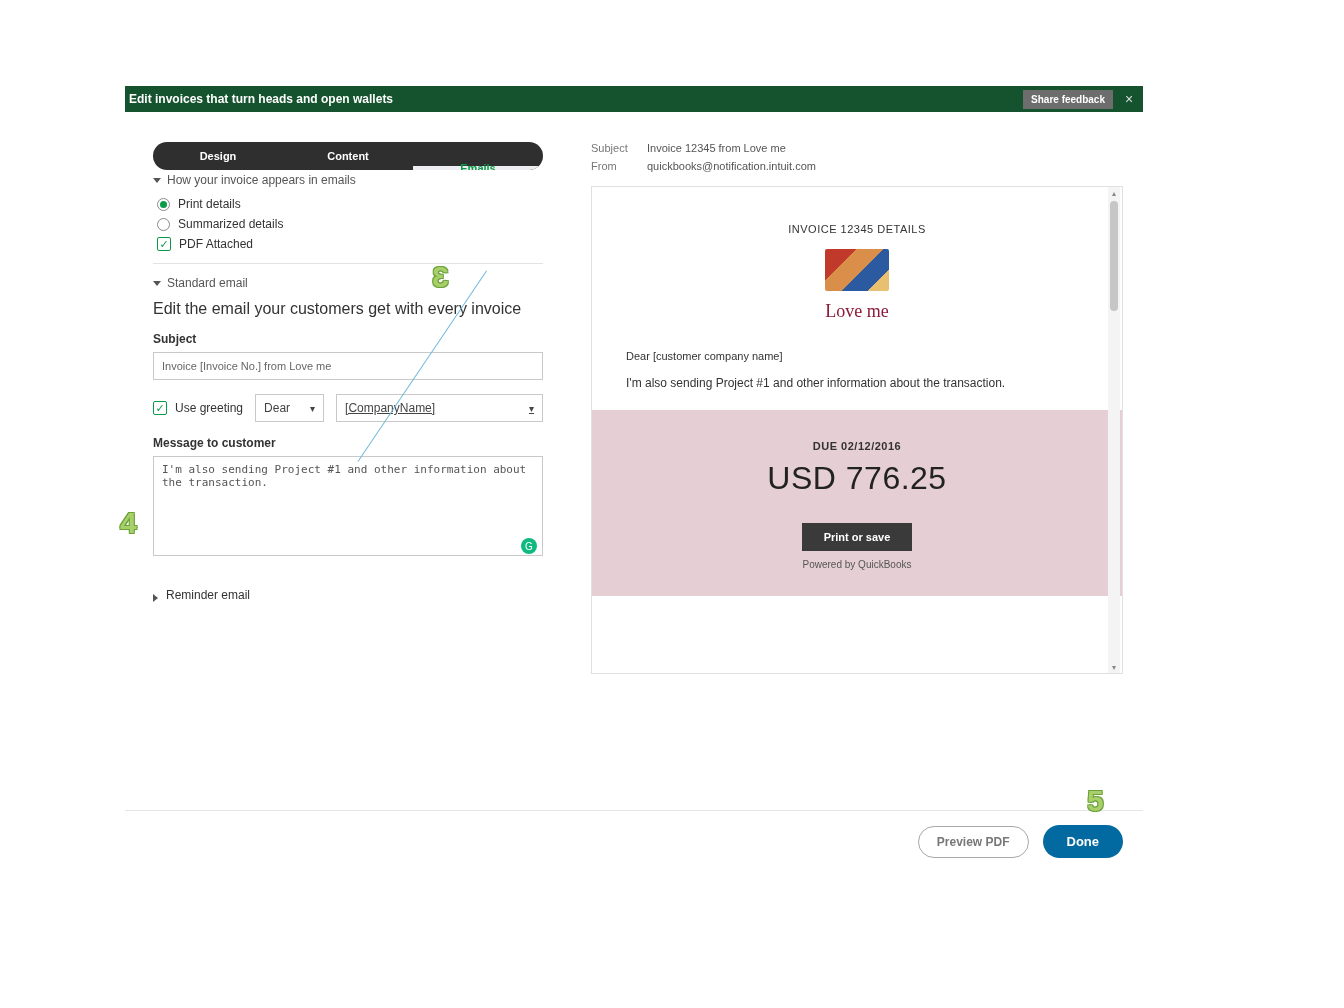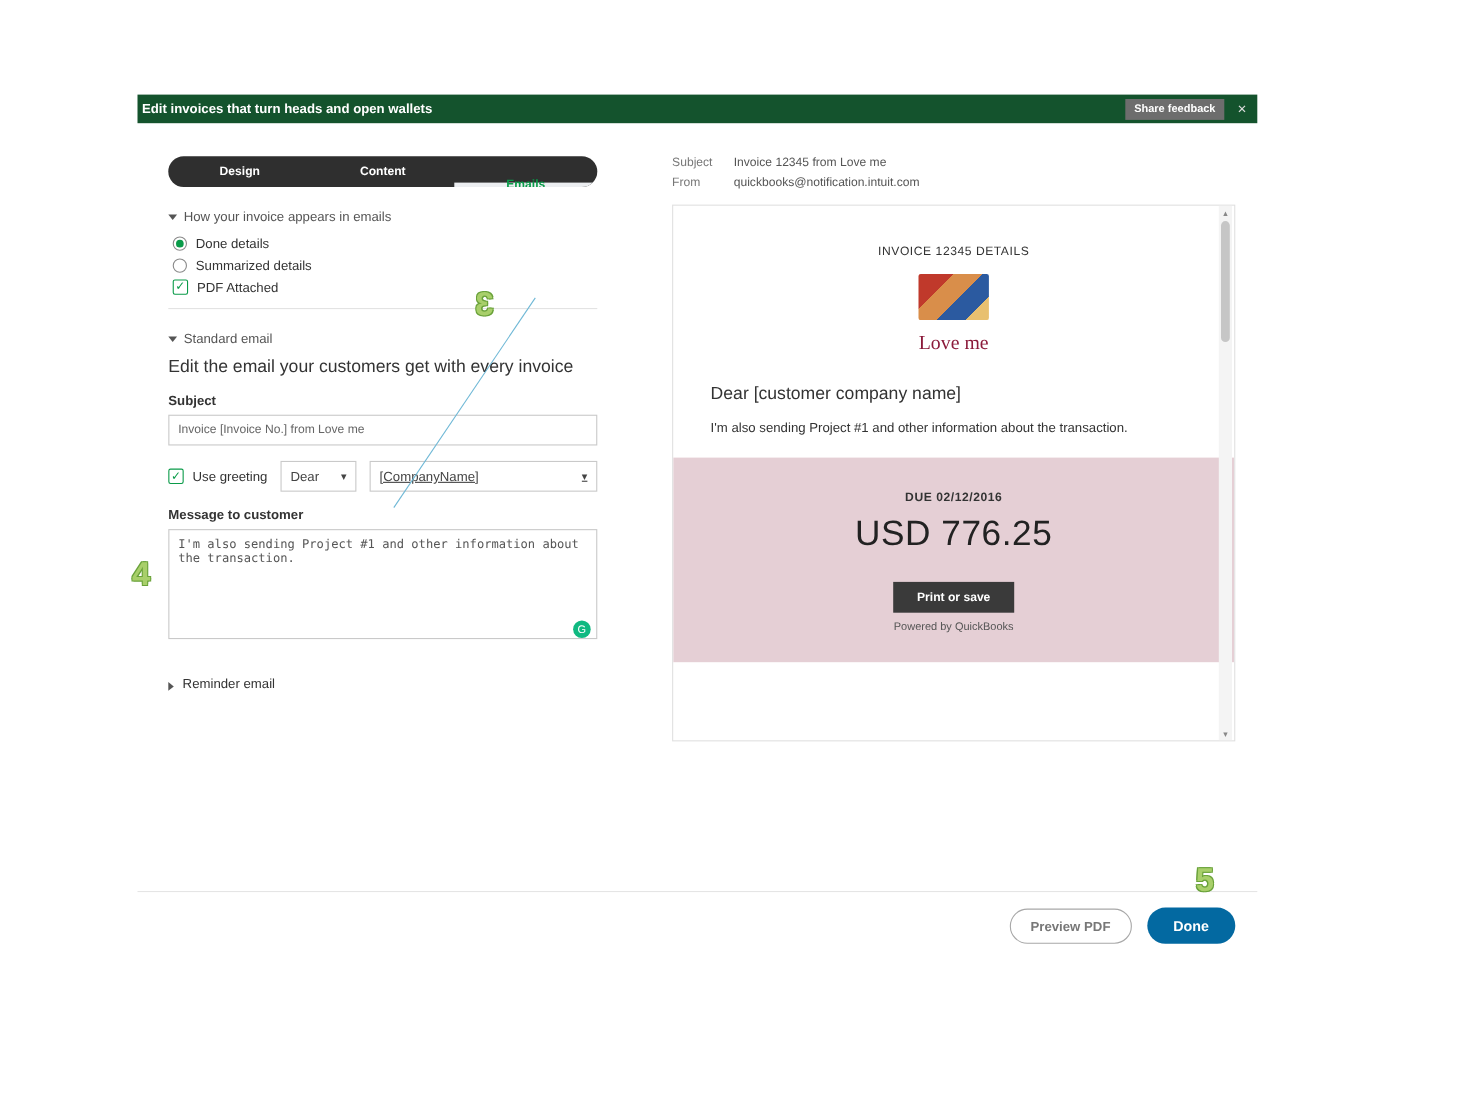--- a/index.html
+++ b/index.html
@@ -2,26 +2,26 @@
 <html><head>
 <meta charset="utf-8">
 <style>
   * { box-sizing: border-box; margin: 0; padding: 0; }
   body { font-family: -apple-system, BlinkMacSystemFont, "Segoe UI", Helvetica, Arial, sans-serif; background: #fff; color: #333; width: 1344px; height: 1008px; position: relative; overflow: hidden; }
   .canvas { position: absolute; left: 125px; top: 86px; width: 1018px; }
   .topbar { height: 26px; background: #14532d; color: #fff; display: flex; align-items: center; padding: 0 6px 0 4px; font-size: 12px; }
   .topbar .title { font-weight: bold; flex: 1; }
   .topbar .feedback { background: #6d6d6d; padding: 4px 8px; font-size: 10px; font-weight: bold; cursor: pointer; margin-right: 8px; }
   .topbar .close { width: 16px; text-align: center; font-size: 14px; cursor: pointer; color: #ddd; }
-  .body-area { display: flex; gap: 68px; padding: 30px 20px 0 28px; }
+  .body-area { display: flex; gap: 48px; padding: 30px 20px 0 28px; }
   .left-col { width: 390px; }
   .tabs { display: flex; background: #2f2f2f; border-radius: 18px; height: 28px; overflow: hidden; }
   .tab { flex: 1; color: #fff; font-size: 11px; font-weight: bold; display: flex; align-items: center; justify-content: center; cursor: pointer; }
   .tab.active { background: #eceef1; color: #0a9b49; margin-top: 24px; }
-  .section-header { display: flex; align-items: center; gap: 6px; font-size: 12px; color: #555; margin: 20px 0 10px; cursor: pointer; }
+  .section-header { display: flex; align-items: center; gap: 6px; font-size: 12px; color: #555; margin: 3px 0 10px; cursor: pointer; }
   .caret-down { width: 0; height: 0; border-left: 4px solid transparent; border-right: 4px solid transparent; border-top: 5px solid #555; }
   .caret-right { width: 0; height: 0; border-top: 4px solid transparent; border-bottom: 4px solid transparent; border-left: 5px solid #555; }
   .radio-row, .check-row { display: flex; align-items: center; gap: 8px; font-size: 12px; color: #333; margin: 6px 0 6px 4px; cursor: pointer; }
   .radio { width: 13px; height: 13px; border: 1px solid #8a8a8a; border-radius: 50%; display: flex; align-items: center; justify-content: center; }
   .radio.checked::after { content: ""; width: 7px; height: 7px; background: #0a9b49; border-radius: 50%; }
   .checkbox { width: 14px; height: 14px; border: 1px solid #0a9b49; border-radius: 2px; display: flex; align-items: center; justify-content: center; color: #0a9b49; font-size: 11px; line-height: 1; }
   .divider { border: none; border-top: 1px solid #e3e3e3; margin: 12px 0; }
   .help-text { font-size: 16px; color: #333; margin: 6px 0 14px; }
   .field-label { font-size: 12px; font-weight: bold; color: #333; margin: 8px 0 6px; }
   .text-input { width: 100%; height: 28px; border: 1px solid #c9c9c9; padding: 0 8px; font-size: 11px; color: #666; }
@@ -37,21 +37,21 @@
   .meta-row { display: flex; font-size: 11px; color: #777; margin-bottom: 6px; }
   .meta-row .lbl { width: 56px; }
   .meta-row .val { color: #555; }
   .preview-pane { border: 1px solid #e0e0e0; background: #fff; margin-top: 14px; position: relative; height: 488px; overflow: hidden; padding: 36px 24px 0; }
   .scrollbar { position: absolute; right: 2px; top: 0; bottom: 0; width: 12px; background: #f4f4f4; }
   .scroll-arrow { width: 12px; height: 12px; display: flex; align-items: center; justify-content: center; font-size: 8px; color: #888; }
   .scroll-thumb { position: absolute; right: 2px; width: 8px; background: #c6c6c6; border-radius: 4px; }
   .inv-details { text-align: center; font-size: 11px; letter-spacing: 0.5px; color: #333; }
   .logo-box { width: 64px; height: 42px; margin: 14px auto 10px; background: linear-gradient(135deg,#c0392b 30%,#d98e4a 30%,#d98e4a 55%,#2b5aa0 55%,#2b5aa0 80%,#e8c070 80%); border-radius: 2px; }
   .company-name { text-align: center; color: #8b1a3a; font-family: Georgia, serif; font-size: 18px; margin-bottom: 28px; }
-  .greeting-line { font-size: 16px; color: #333; margin: 0 0 14px 10px; }
+  .greeting-line { font-size: 11px; color: #333; margin: 0 0 14px 10px; }
   .msg-line { font-size: 12px; color: #333; margin: 0 0 20px 10px; }
   .due-box { background: #e5cfd5; padding: 30px 0 26px; text-align: center; margin: 0 -24px; }
   .due-date { font-size: 11px; font-weight: bold; letter-spacing: 0.5px; margin-bottom: 8px; }
   .amount { font-size: 32px; color: #222; letter-spacing: 0.5px; }
   .print-btn { display: inline-block; background: #3a3a3a; color: #fff; font-size: 11px; font-weight: bold; padding: 8px 22px; margin-top: 26px; cursor: pointer; }
   .powered { font-size: 10px; color: #555; margin-top: 8px; }
   .footer { position: absolute; left: 125px; width: 1018px; top: 810px; border-top: 1px solid #e5e5e5; padding: 14px 20px; display: flex; justify-content: flex-end; gap: 14px; align-items: center; }
   .btn-preview { border: 1px solid #a8a8a8; background: #fff; color: #777; font-size: 12px; font-weight: bold; padding: 8px 18px; border-radius: 18px; cursor: pointer; }
   .btn-done { background: #0369a1; color: #fff; font-size: 13px; font-weight: bold; padding: 9px 24px; border-radius: 19px; cursor: pointer; }
   .annot { position: absolute; font-size: 30px; font-weight: bold; color: #a8cf6a; text-shadow: -1px -1px 0 #6aa23a, 1px -1px 0 #6aa23a, -1px 1px 0 #6aa23a, 1px 1px 0 #6aa23a; pointer-events: none; font-family: Arial, sans-serif; }
@@ -76,21 +76,21 @@
         <div class="tab active">Emails</div>
       </div>
 
       <div class="section-header">
         <span class="caret-down"></span>
         <span>How your invoice appears in emails</span>
       </div>
 
       <div class="radio-row">
         <span class="radio checked"></span>
-        <span>Done details</span>
+        <span>Print details</span>
       </div>
       <div class="radio-row">
         <span class="radio"></span>
         <span>Summarized details</span>
       </div>
       <div class="check-row">
         <span class="checkbox">✓</span>
         <span>PDF Attached</span>
       </div>
 

